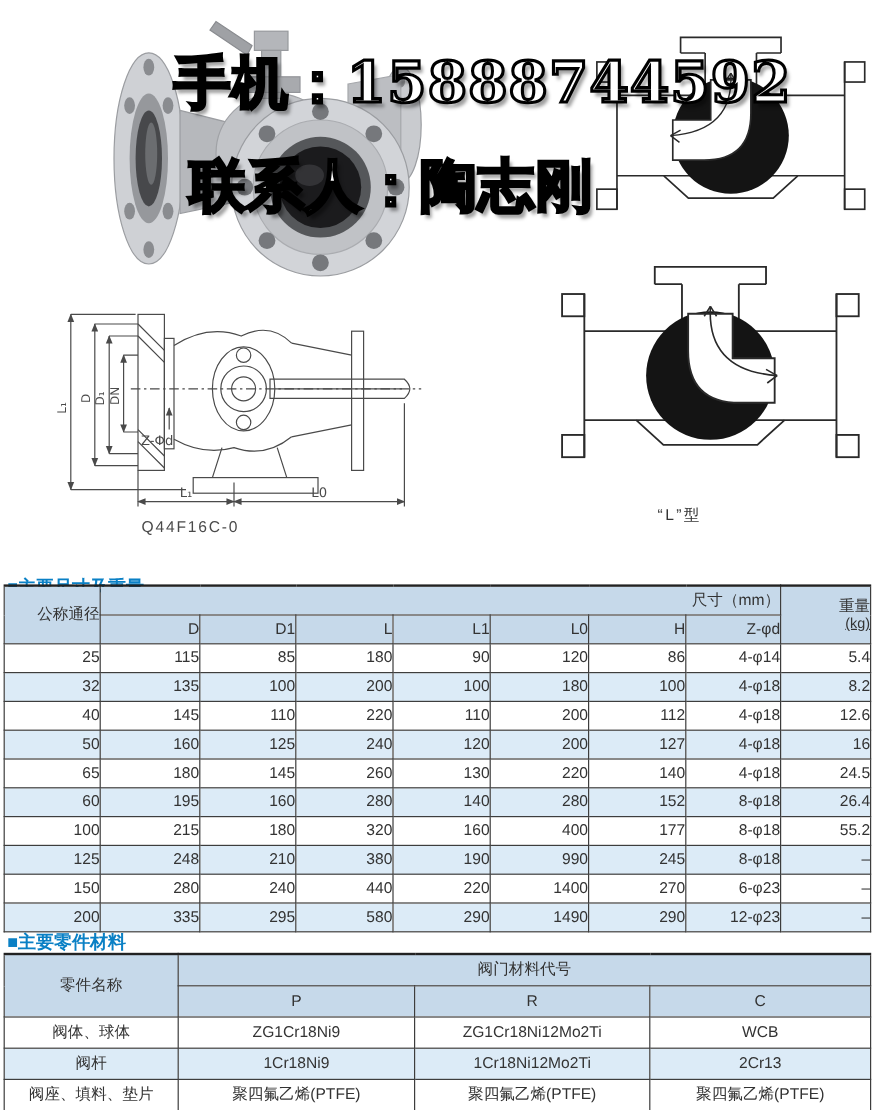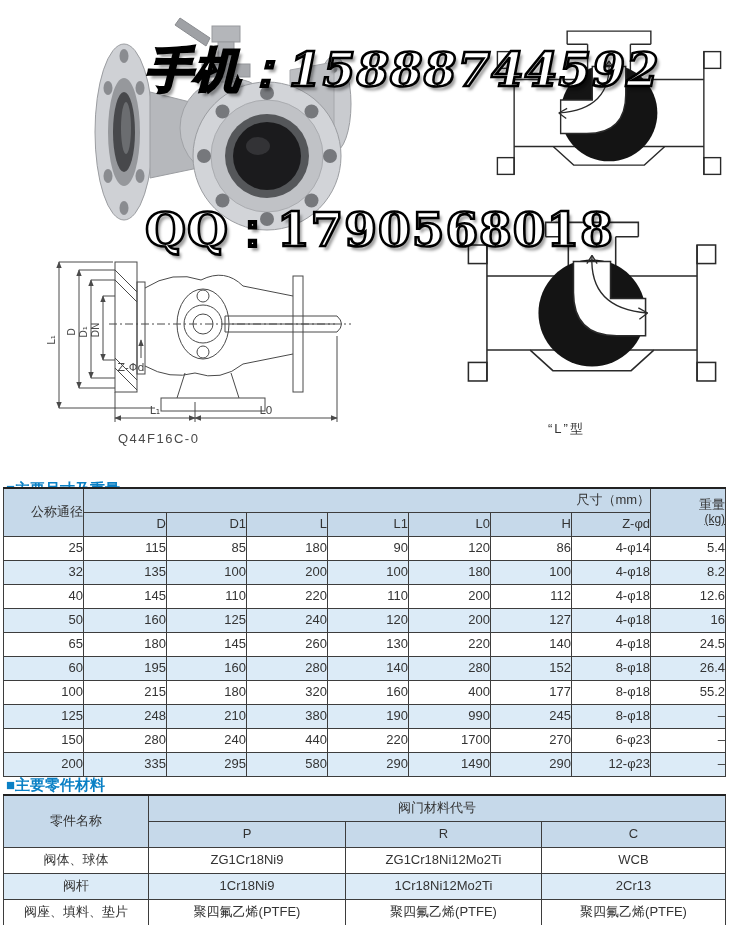--- a/index.html
+++ b/index.html
@@ -5,21 +5,21 @@
   html,body{margin:0;padding:0;background:#fff;}
   #page{position:relative;width:730px;height:925px;background:#fff;overflow:hidden;
         font-family:"Liberation Sans",sans-serif;color:#333;}
 
   
   .overlay-line{position:absolute;z-index:9;white-space:nowrap;
     font-family:"DejaVu Serif",serif;font-weight:bold;font-size:47px;line-height:1;
     color:#fff;letter-spacing:1px;
     -webkit-text-stroke:2.6px #000;
     text-shadow:3px 4px 3px rgba(0,0,0,.38);}
-  #phone-line{left:145px;top:46px;font-style:italic;}
+  #phone-line{left:145px;top:46px;}
   #person-line{left:158px;top:132px;}
   #qq-line{left:145px;top:206px;}
 
   
   .abs{position:absolute;}
   .caption{position:absolute;font-size:13px;color:#4a4a4a;letter-spacing:1.5px;}
   #model-caption{left:118px;top:431px;text-align:center;}
   #ltype-caption{left:548px;top:420px;color:#333;letter-spacing:2px;}
 
   
@@ -180,21 +180,21 @@
     </g>
     <circle cx="130" cy="100" r="52" fill="#141414"></circle>
     <path d="M112,50 L112,80 Q112,122 154,122 L182,122 L182,86 L148,86 L148,50 Z" fill="#ffffff" stroke="#2a2a2a" stroke-width="1.5"></path>
     <path d="M130,44 Q127,96 184,100" fill="none" stroke="#2a2a2a" stroke-width="1.3"></path>
     <path d="M184,100 L175,95 M184,100 L176,106" fill="none" stroke="#2a2a2a" stroke-width="1.3"></path>
     <path d="M130,44 L125,52 M130,44 L135,52" fill="none" stroke="#2a2a2a" stroke-width="1.3"></path>
   </svg>
   <div class="caption" id="ltype-caption">“L”型</div>
 
   <div class="overlay-line" id="phone-line">手机：15888744592</div>
-  <div class="overlay-line" id="qq-line">QQ：1790568018</div>
+  <div class="overlay-line" id="person-line">联系人：陶志刚</div>
 
   <div class="section-title" id="title-dims">■主要尺寸及重量</div>
 
   <table class="spec" id="dims-table">
     <colgroup>
       <col style="width:80px">
         <col style="width:83px">
         <col style="width:80px">
         <col style="width:81px">
       <col style="width:81px">
@@ -310,21 +310,21 @@
           <td>245</td>
           <td>8-φ18</td>
           <td>–</td>
         </tr>
         <tr>
           <td>150</td>
           <td>280</td>
           <td>240</td>
           <td>440</td>
           <td>220</td>
-          <td>1700</td>
+          <td>1400</td>
           <td>270</td>
           <td>6-φ23</td>
           <td>–</td>
         </tr>
         <tr class="alt">
           <td>200</td>
           <td>335</td>
           <td>295</td>
           <td>580</td>
           <td>290</td>

